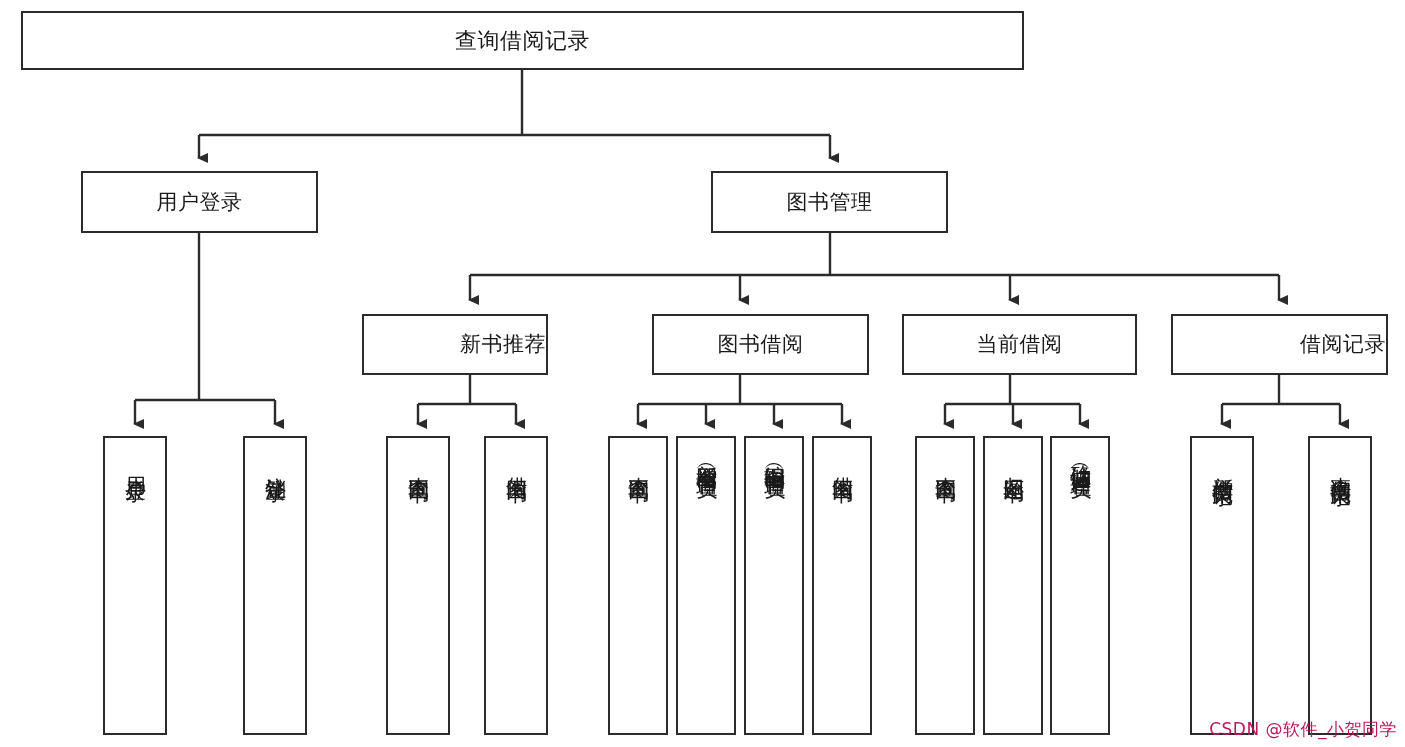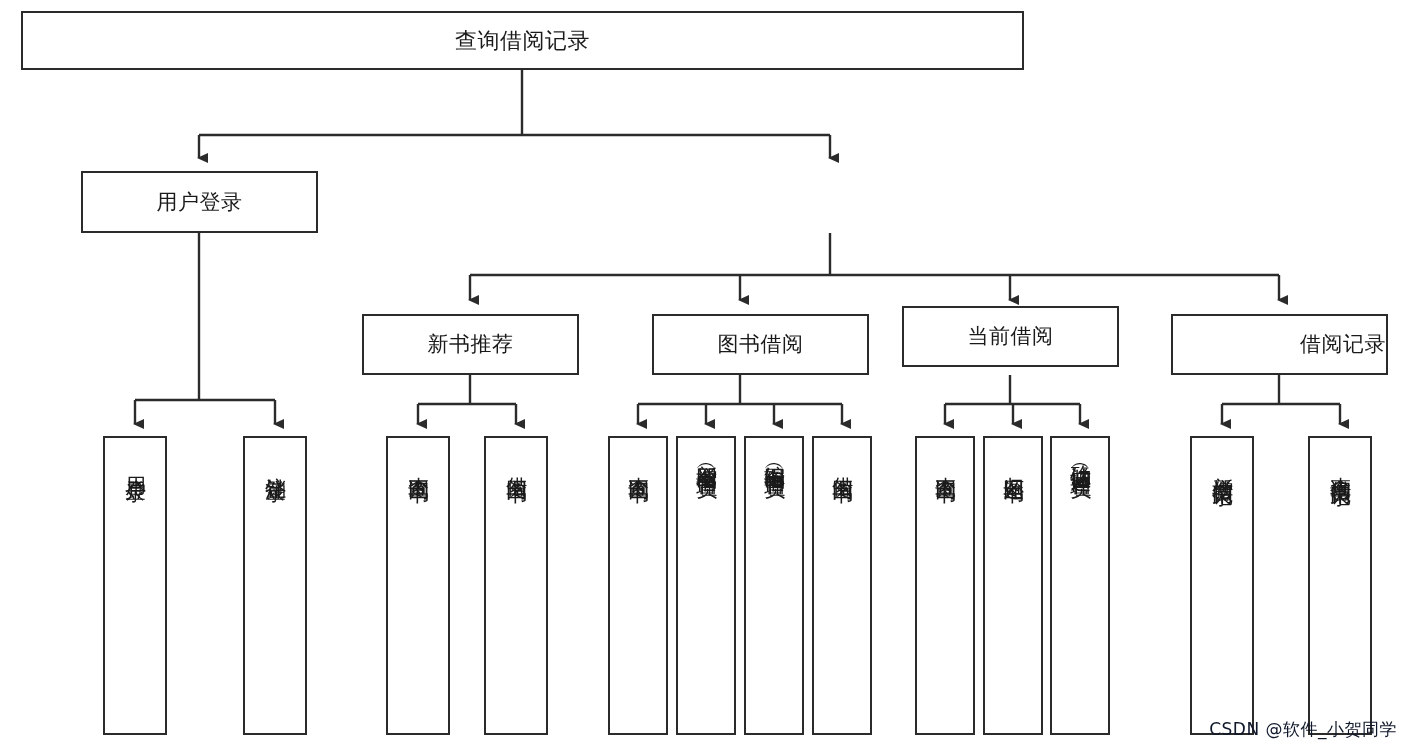--- a/index.html
+++ b/index.html
@@ -61,21 +61,21 @@
     font-size: 21px;
     line-height: 1.22;
     letter-spacing: 2px;
     white-space: nowrap;
   }
   .watermark {
     position: absolute;
     right: 8px;
     bottom: 6px;
     font-size: 17px;
-    color: #0f172a;
+    color: #be185d;
     letter-spacing: 0.5px;
     z-index: 5;
     white-space: nowrap;
     font-family: "DejaVu Sans", "Liberation Sans", sans-serif;
   }
 </style>
 </head>
 <body>
 
 <div id="diagram-root">
@@ -130,28 +130,31 @@
     </g>
   </svg>
 
   <div class="node root horizontal" style="left:21px; top:11px; width:1003px; height:59px;">
     <span class="node-label">查询借阅记录</span>
   </div>
 
   <div class="node horizontal" style="left:81px; top:171px; width:237px; height:62px;">
     <span class="node-label">用户登录</span>
   </div>
-
-  <div class="node horizontal" style="left:362px; top:314px; width:217px; height:61px;">
+  <div class="node horizontal" style="left:711px; top:171px; width:237px; height:62px;">
+    <span class="node-label">图书管理</span>
+  </div>
+
+  <div class="node horizontal" style="left:362px; top:314px; width:186px; height:61px;justify-content:flex-end;">
     <span class="node-label">新书推荐</span>
   </div>
   <div class="node horizontal" style="left:652px; top:314px; width:217px; height:61px;">
     <span class="node-label">图书借阅</span>
   </div>
-  <div class="node horizontal" style="left:902px; top:306px; width:217px; height:61px;">
+  <div class="node horizontal" style="left:902px; top:314px; width:235px; height:61px;">
     <span class="node-label">当前借阅</span>
   </div>
   <div class="node horizontal" style="left:1171px; top:314px; width:217px; height:61px;justify-content:flex-end;">
     <span class="node-label">借阅记录</span>
   </div>
 
   <div class="node vertical" style="left:103px; top:436px; width:64px; height:299px;">
     <span class="node-label">用户登录</span>
   </div>
   <div class="node vertical" style="left:243px; top:436px; width:64px; height:299px;">

